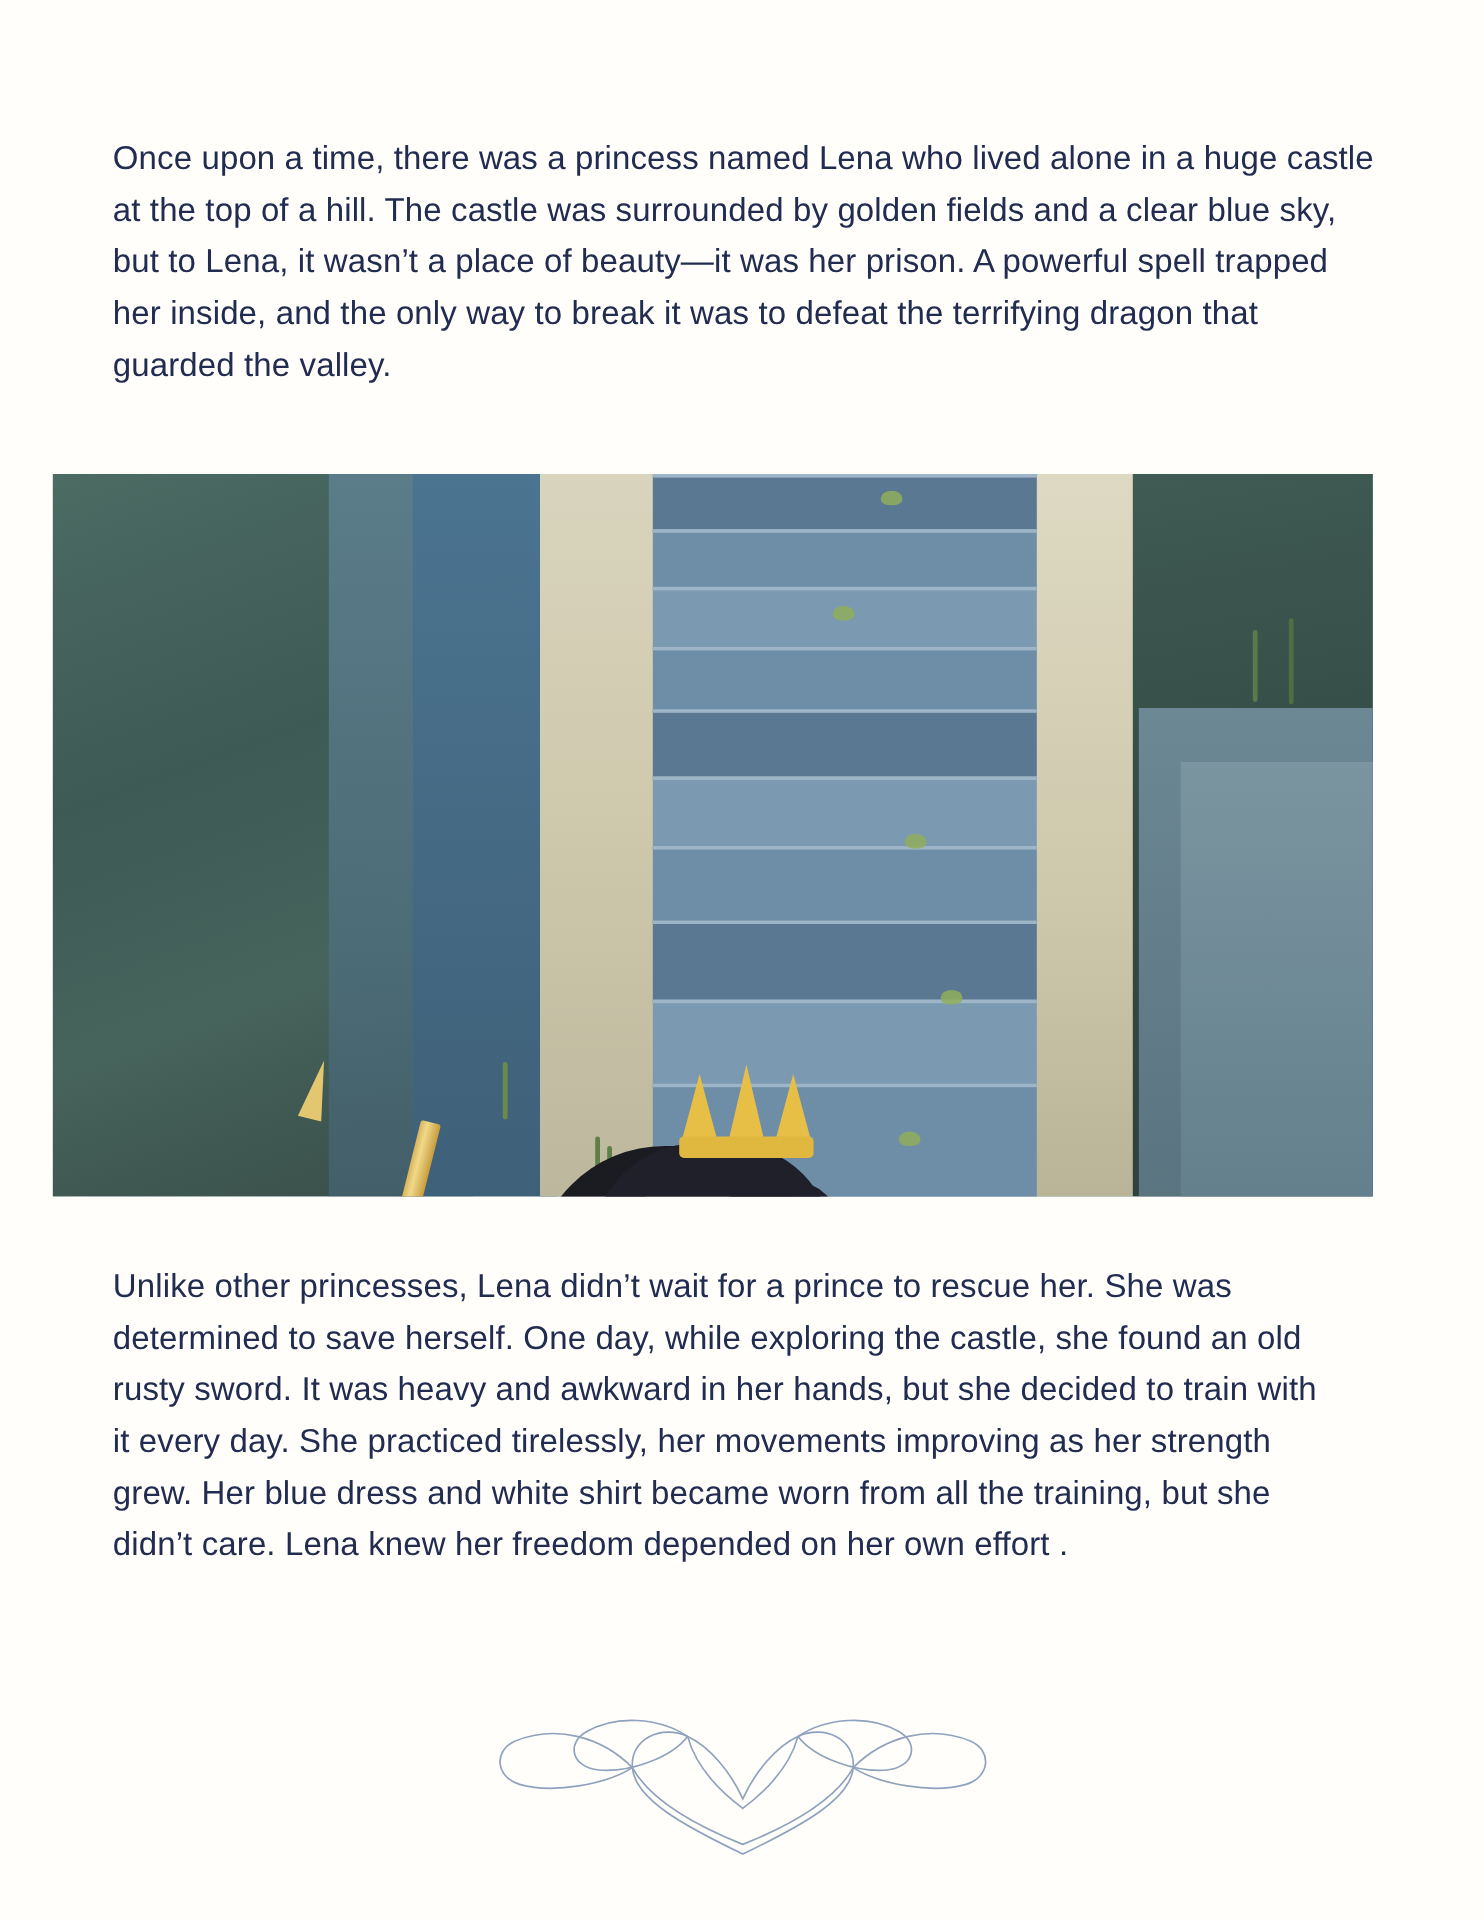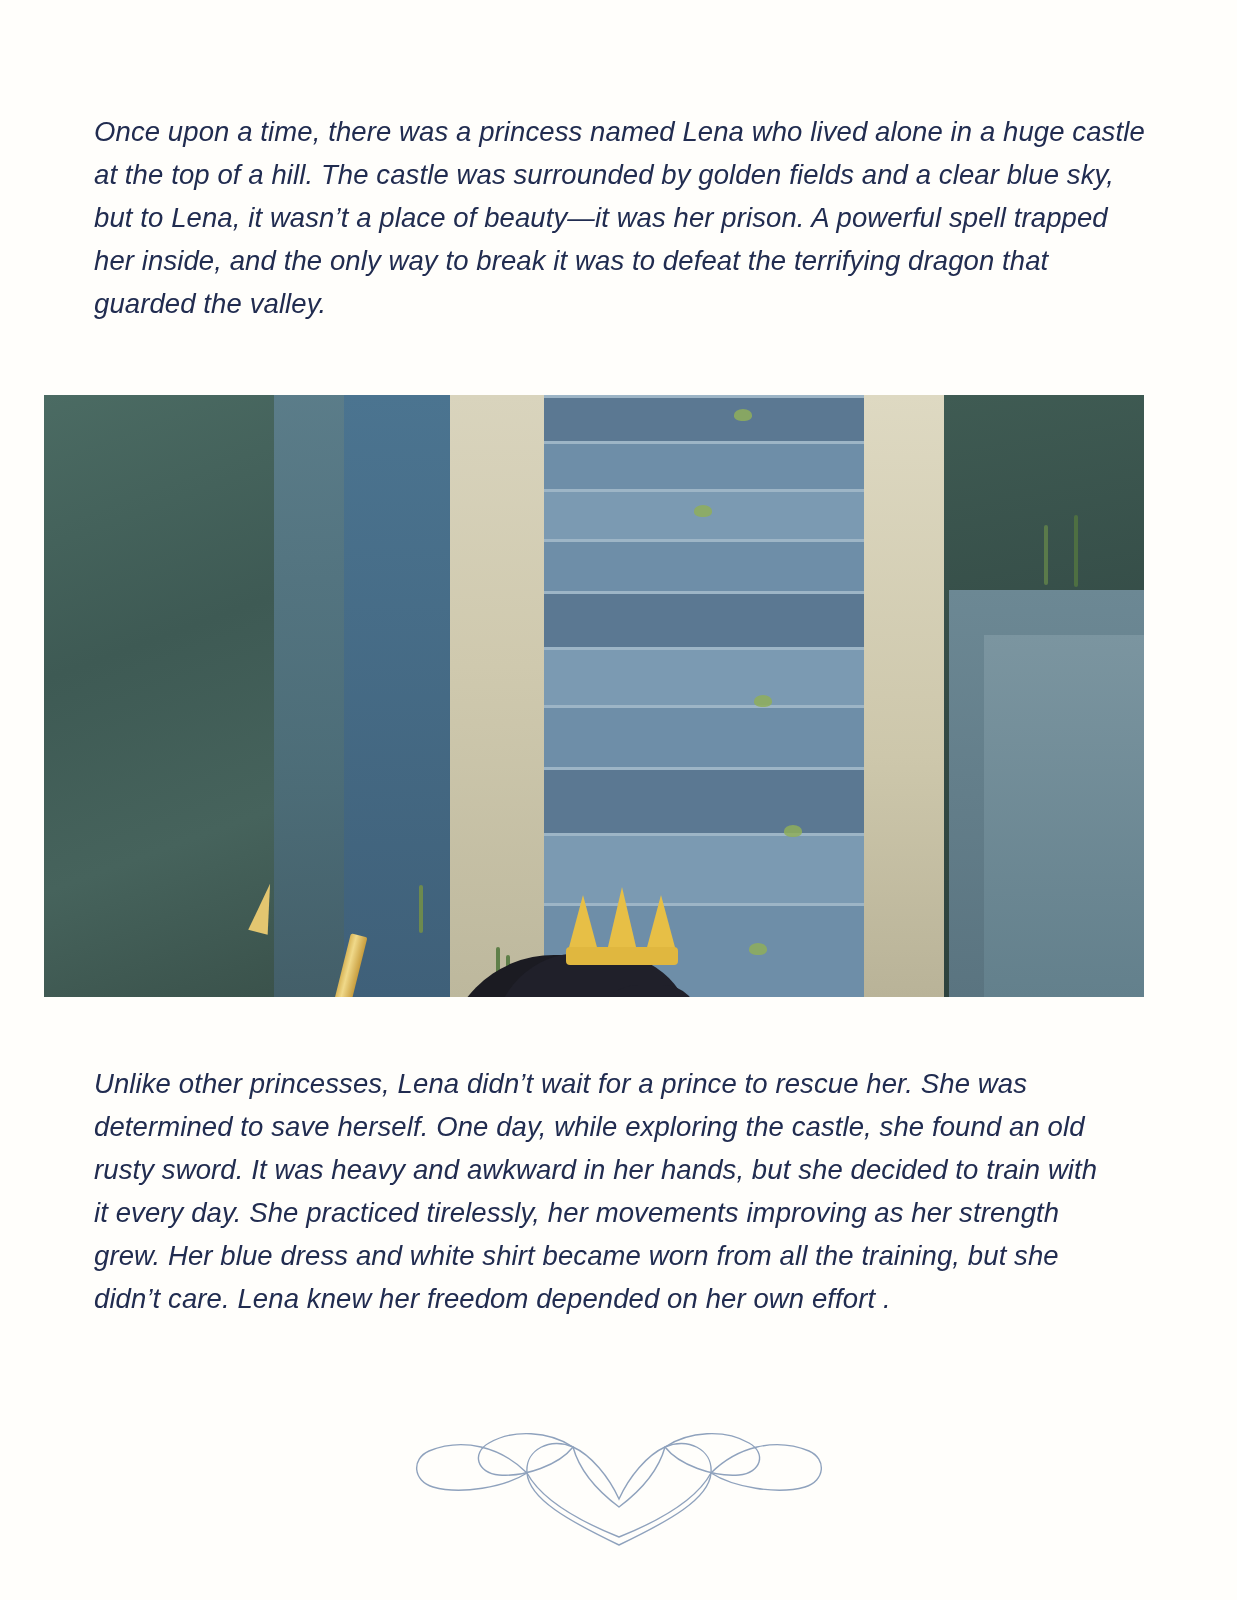--- a/index.html
+++ b/index.html
@@ -18,35 +18,34 @@
   .page {
     position: absolute;
     inset: 0;
     background: #fffefb;
   }
   .content {
     position: absolute;
     left: 94px;
     top: 0;
     width: 1050px;
-    font-style: italic;
   }
   .para {
     font-size: 27.5px;
     line-height: 43px;
     color: #212c50;
     letter-spacing: 0.1px;
     font-weight: 400;
   }
   #para-one {
     margin-top: 110px;
     width: 1052px;
   }
   #para-two {
-    margin-top: 12px;
+    margin-top: 0;
     width: 1010px;
   }
   
   .illustration-wrap {
     position: absolute;
     left: 44px;
     top: 395px;
     width: 1100px;
     height: 602px;
     overflow: hidden;

